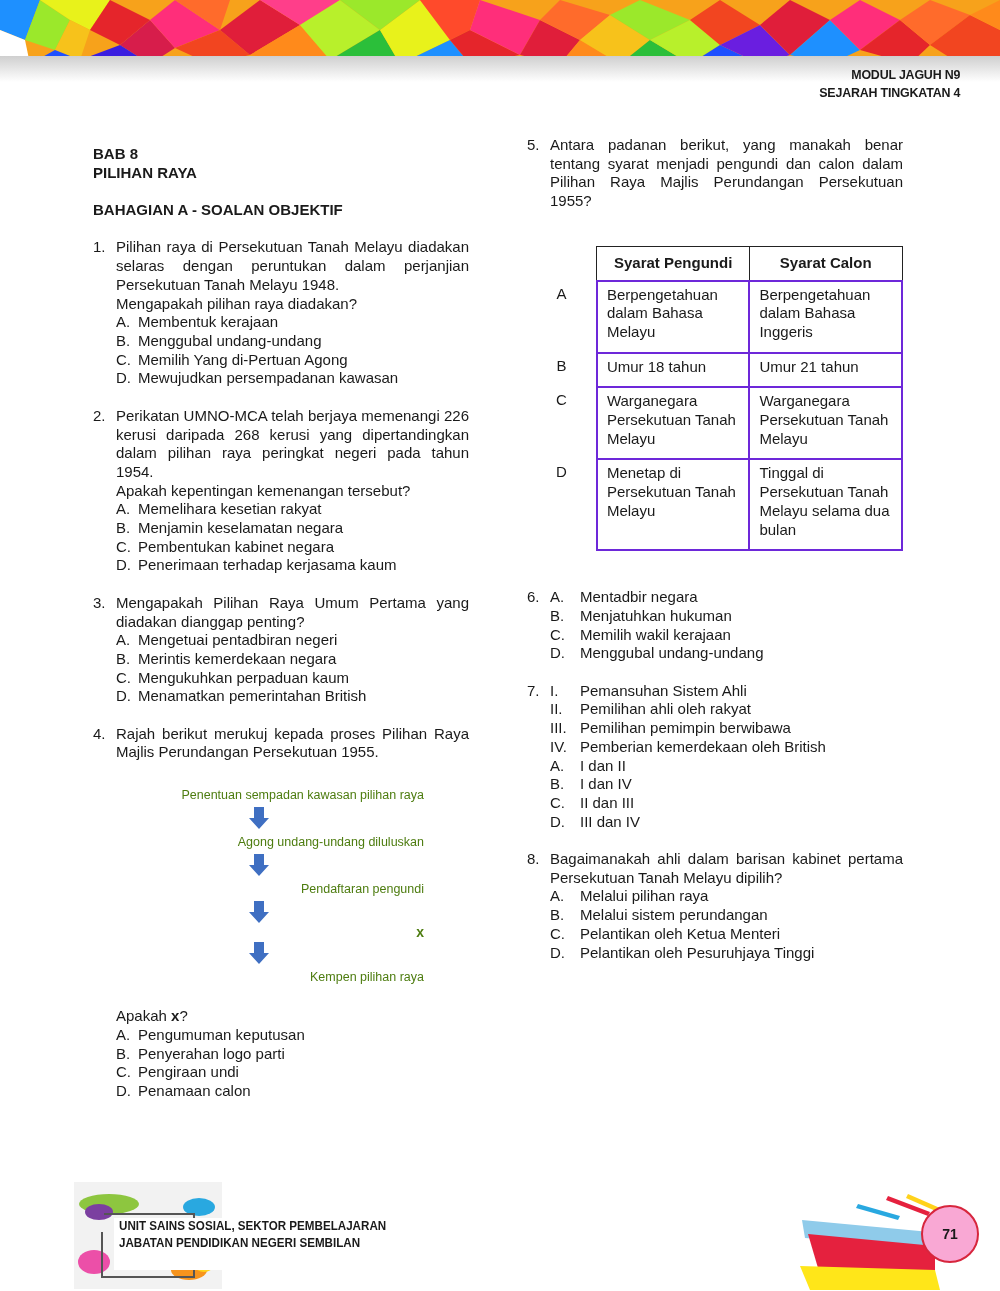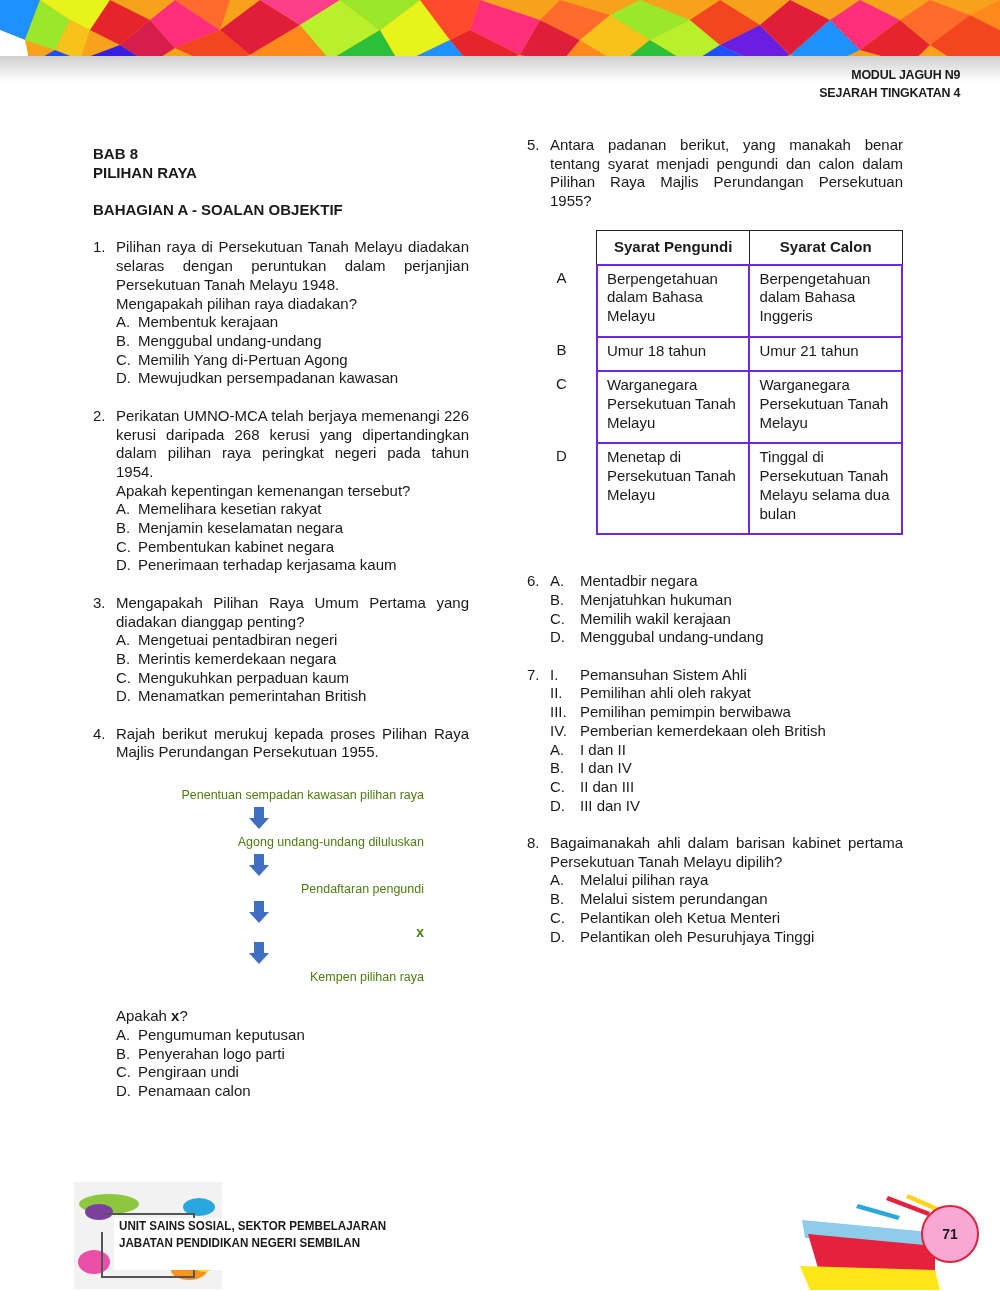--- a/index.html
+++ b/index.html
@@ -209,21 +209,21 @@
       </div>
   </div>
 </div>
 
 <div class="col right">
 
   <div class="q">
     <span class="qn">5.</span>
     <div class="just">Antara padanan berikut, yang manakah benar tentang syarat menjadi pengundi dan calon dalam Pilihan Raya Majlis Perundangan Persekutuan 1955?</div>
     <div style="height:19px"></div>
-    <table class="syarat" style="margin-left:-23px;">
+    <table class="syarat" style="margin-left:-23px;margin-top:16px;">
       <tbody>
           <tr>
         <td class="lbl"></td>
         <th>Syarat Pengundi</th>
         <th>Syarat Calon</th>
       </tr>
       <tr>
         <td class="lbl">A</td>
         <td class="cell">Berpengetahuan dalam Bahasa Melayu</td>
         <td class="cell">Berpengetahuan dalam Bahasa Inggeris</td>

